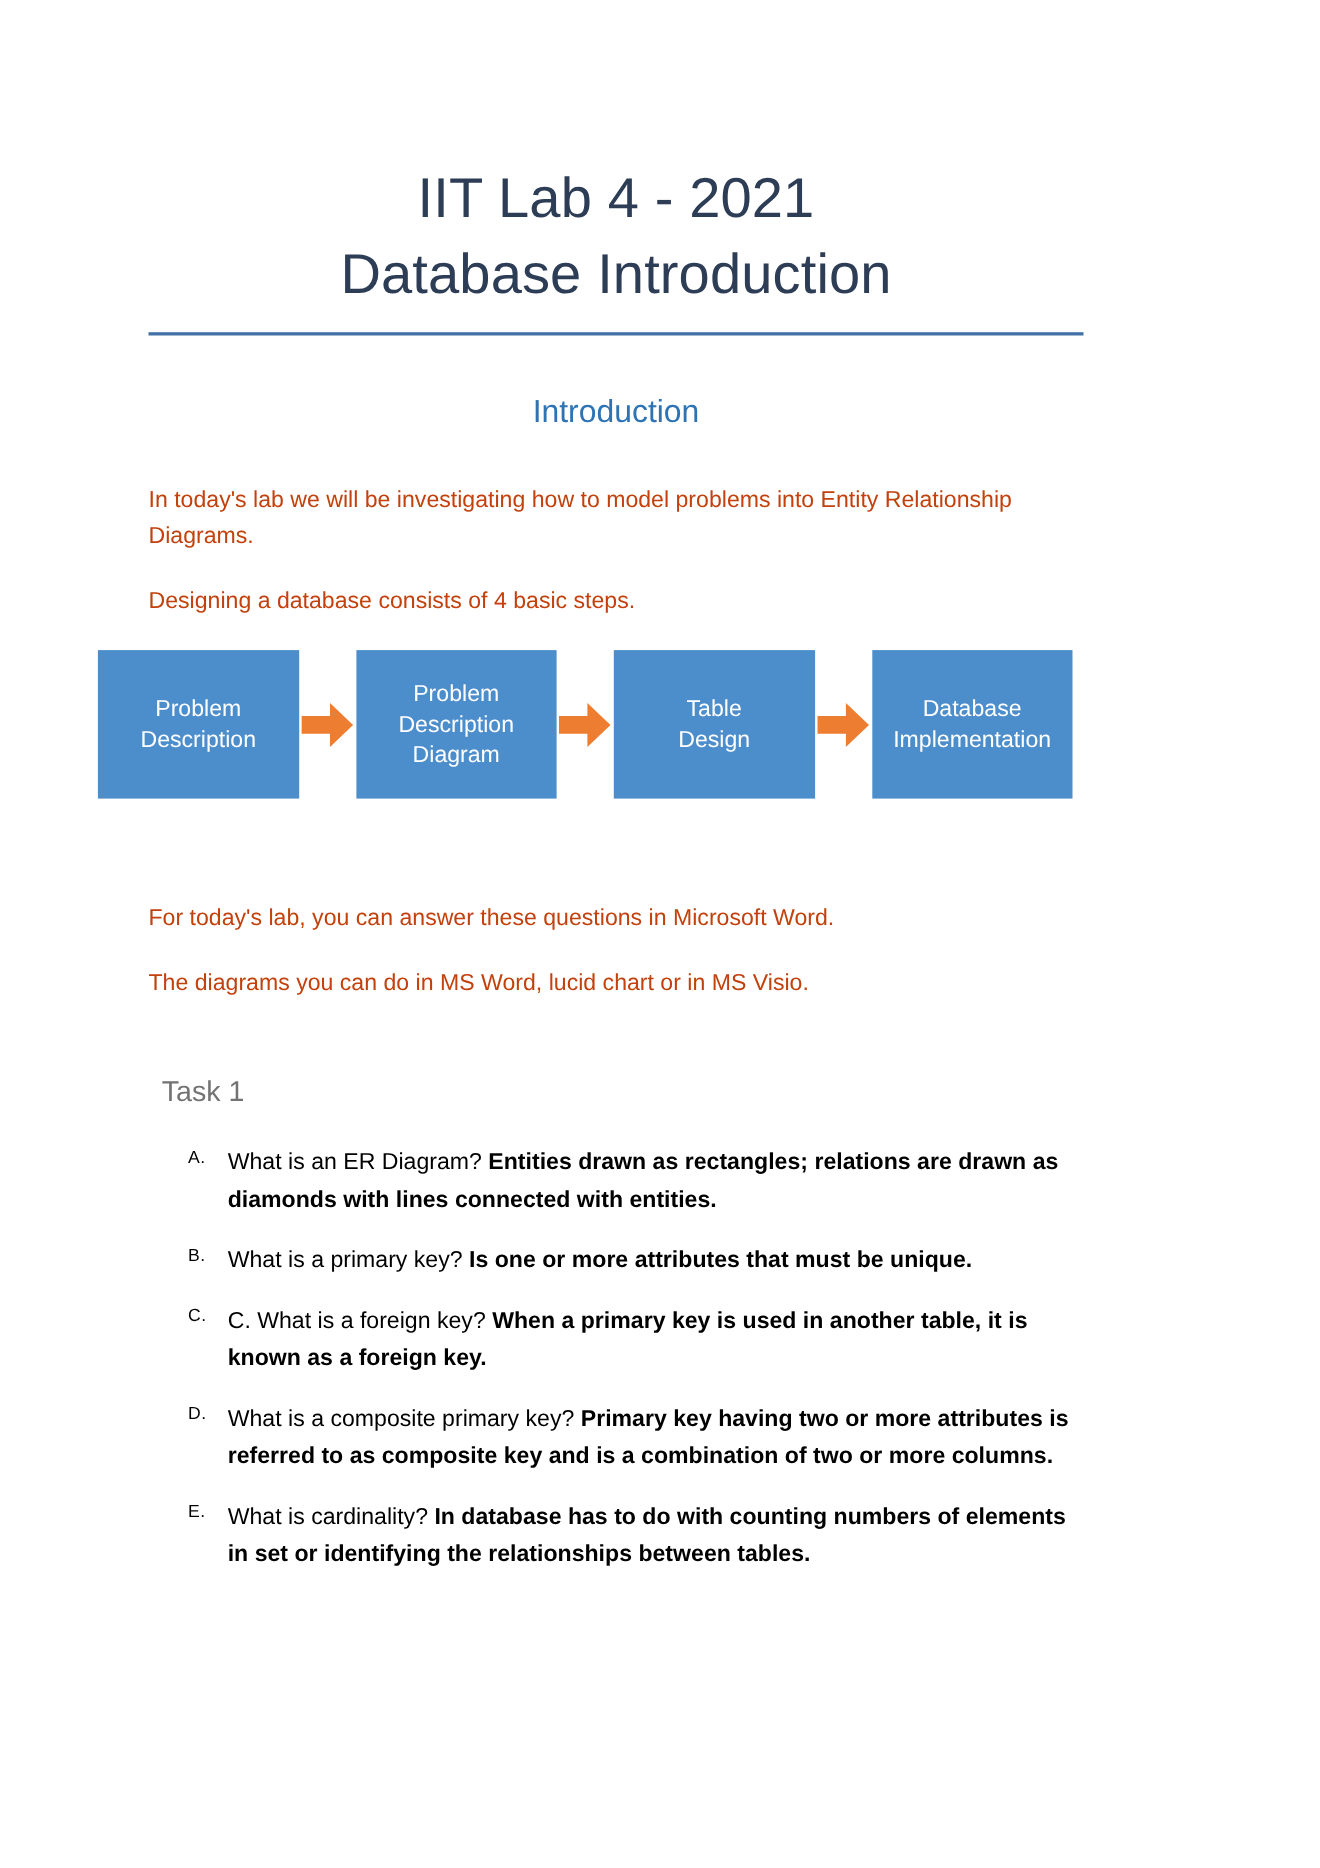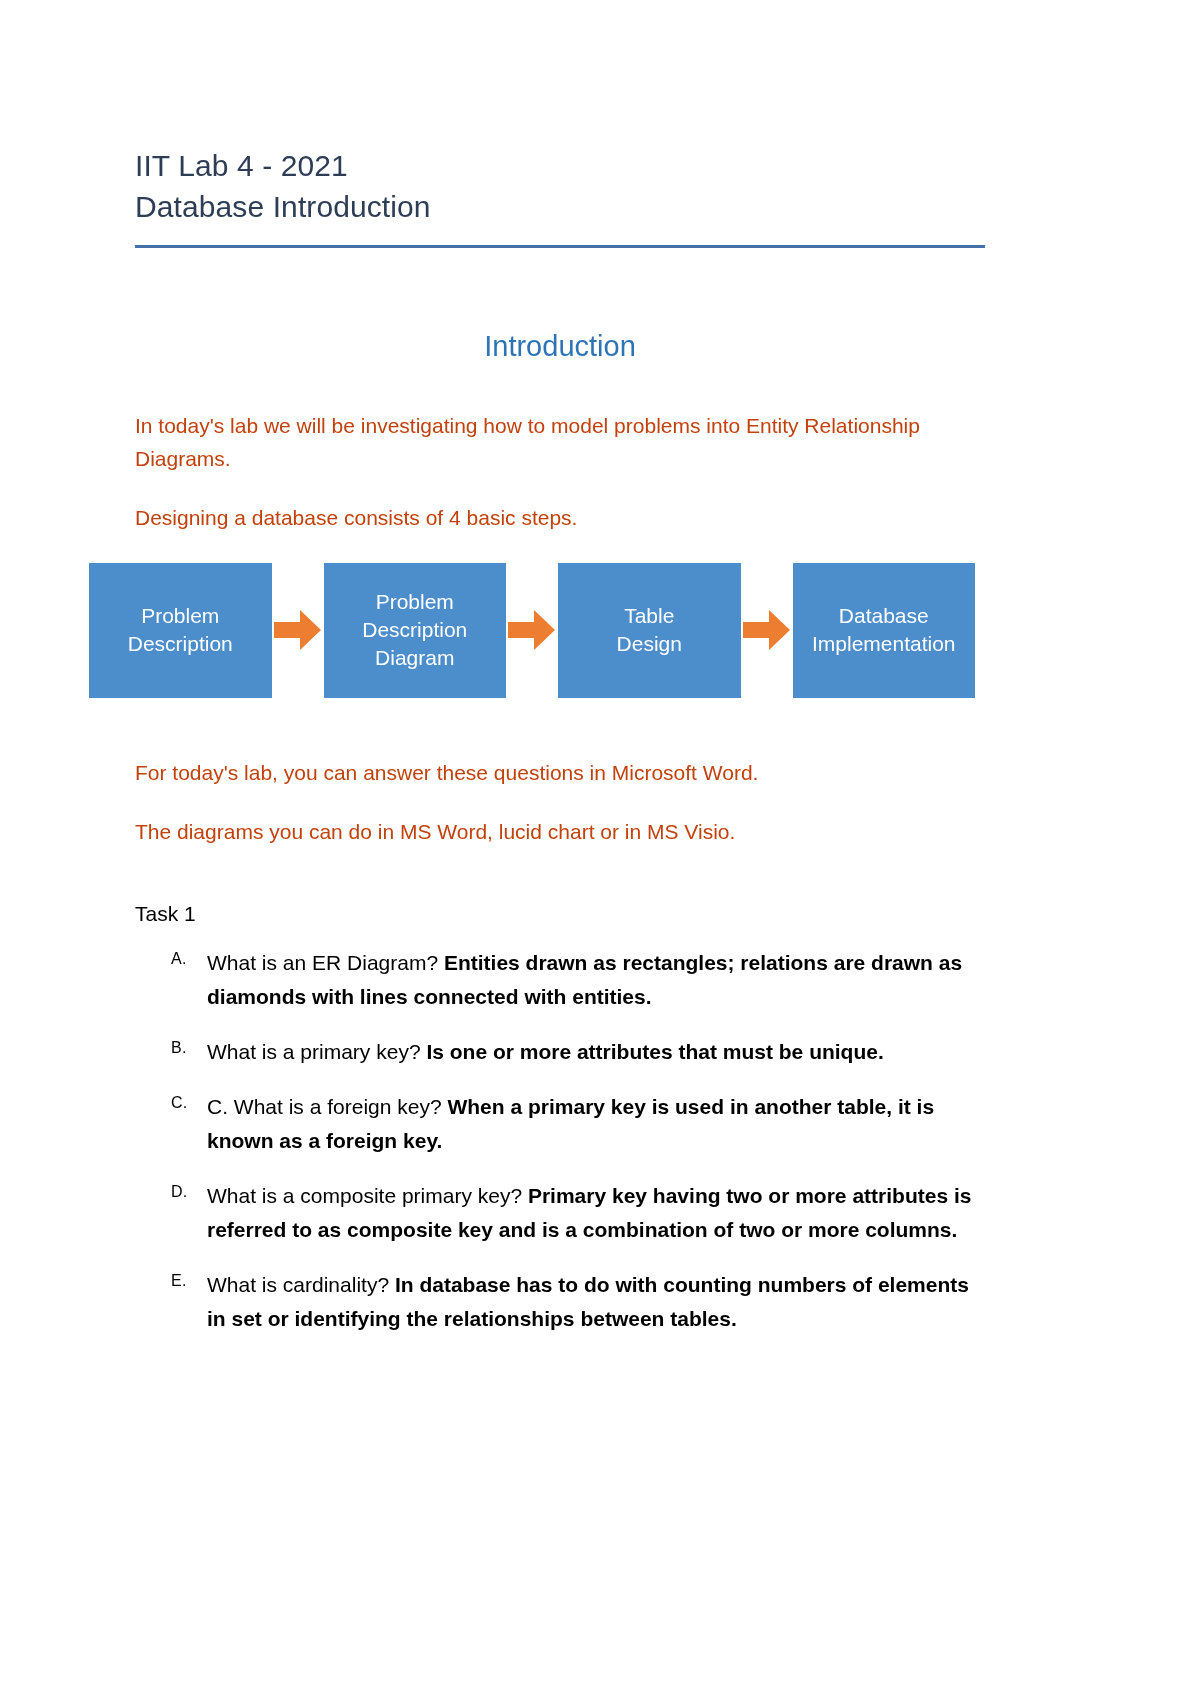--- a/index.html
+++ b/index.html
@@ -27,23 +27,23 @@
 
   .content {
     position: absolute;
     left: 135px;
     top: 0;
     width: 850px;
   }
 
   
   .doc-title {
-    text-align: left;
+    text-align: center;
     color: #2E3D56;
-    font-size: 30px;
+    font-size: 51px;
     line-height: 1.35;
     font-weight: normal;
     margin: 0;
     padding-top: 146px;
     letter-spacing: 0.1px;
   }
   .doc-title .tline { display: block; }
 
   .title-rule {
     margin-top: 18px;
@@ -52,35 +52,35 @@
     width: 850px;
   }
 
   
   .section-heading {
     text-align: center;
     color: #2E74B5;
     font-size: 29px;
     font-weight: normal;
     margin: 0;
-    padding-top: 82px;
+    padding-top: 54px;
     padding-bottom: 0;
   }
 
   
   .para {
     font-size: 21px;
     line-height: 1.58;
     color: #c2410c;
     margin: 0;
     padding: 0;
   }
   .para-intro { padding-top: 46px; }
   .para-steps { padding-top: 26px; }
-  .para-after1 { padding-top: 0; }
+  .para-after1 { padding-top: 0; margin-top: 34px; }
   .para-after2 { padding-top: 26px; }
 
   
   .flow {
     position: relative;
     margin-top: 28px;
     width: 886px;
     height: 135px;
     margin-left: -46px;
     display: flex;
@@ -107,24 +107,24 @@
     width: 52px;
     display: flex;
     align-items: center;
     justify-content: center;
     flex: 0 0 52px;
   }
   .flow-arrow svg { display: block; }
 
   
   .task-heading {
-    color: #000000;
-    font-size: 21px;
+    color: #737373;
+    font-size: 26px;
     font-weight: normal;
-    margin: 0;
+    margin: 12px;
     padding-top: 54px;
   }
 
   
   ol.qlist {
     margin: 0;
     padding: 0;
     list-style: none;
     padding-top: 20px;
   }

